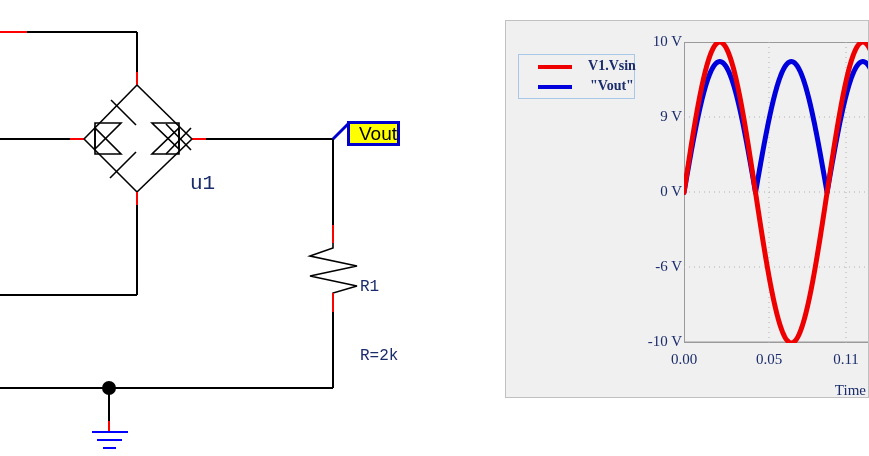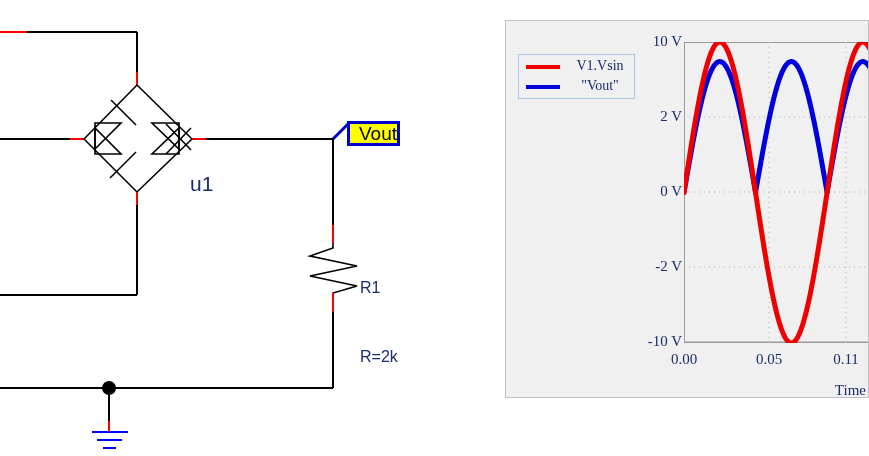--- a/index.html
+++ b/index.html
@@ -26,21 +26,21 @@
   #schematic {
     position: absolute;
     left: 0; top: 0;
     width: 500px;
     height: 456px;
   }
   #schematic svg { display: block; }
 
   .sch-label {
     position: absolute;
-    font-family: Liberation Sans, sans-serif;
+    font-family: Liberation Mono, monospace;
     color: #1a2c6b;
     white-space: pre;
   }
   #label-u1 {
     left: 190px; top: 172px;
     font-size: 21px;
   }
   #label-r1 {
     left: 360px; top: 230px;
     font-size: 16px;
@@ -79,22 +79,23 @@
     position: absolute;
     left: 12px; top: 33px;
     width: 117px;
     height: 45px;
     background: #f0f0f0;
     border: 1px solid #a8c8e8;
     box-sizing: border-box;
   }
   .legend-row {
     position: absolute;
-    left: 0; right: 0;
+    left: 12px; right: 0;
     height: 20px;
+    font-weight: bold;
   }
   .legend-row.r0 { top: 2px; }
   .legend-row.r1 { top: 22px; }
   .legend-swatch {
     position: absolute;
     left: 7px; top: 8px;
     width: 34px; height: 4px;
   }
   .legend-text {
     position: absolute;
@@ -238,23 +239,23 @@
         <div class="legend-text">V1.Vsin</div>
       </div>
       <div class="legend-row r1">
         <div class="legend-swatch" style="background:#0000dd"></div>
         <div class="legend-text">"Vout"</div>
       </div>
     </div>
 
     <div id="ylabels">
       <div class="ytick" style="top:12px">10 V</div>
-      <div class="ytick" style="top:87px">2 V</div>
+      <div class="ytick" style="top:87px">9 V</div>
       <div class="ytick" style="top:162px">0 V</div>
-      <div class="ytick" style="top:237px">-2 V</div>
+      <div class="ytick" style="top:237px">-6 V</div>
       <div class="ytick" style="top:312px">-10 V</div>
     </div>
 
     <div id="plot-area">
       <svg width="186" height="301" viewBox="0 0 186 301">
 
         <line x1="0.5" y1="0" x2="0.5" y2="301" stroke="#9a9a9a" stroke-width="1"></line>
         <line x1="0" y1="0.5" x2="186" y2="0.5" stroke="#9a9a9a" stroke-width="1"></line>
         <line x1="0" y1="300.5" x2="186" y2="300.5" stroke="#9a9a9a" stroke-width="2"></line>
 

